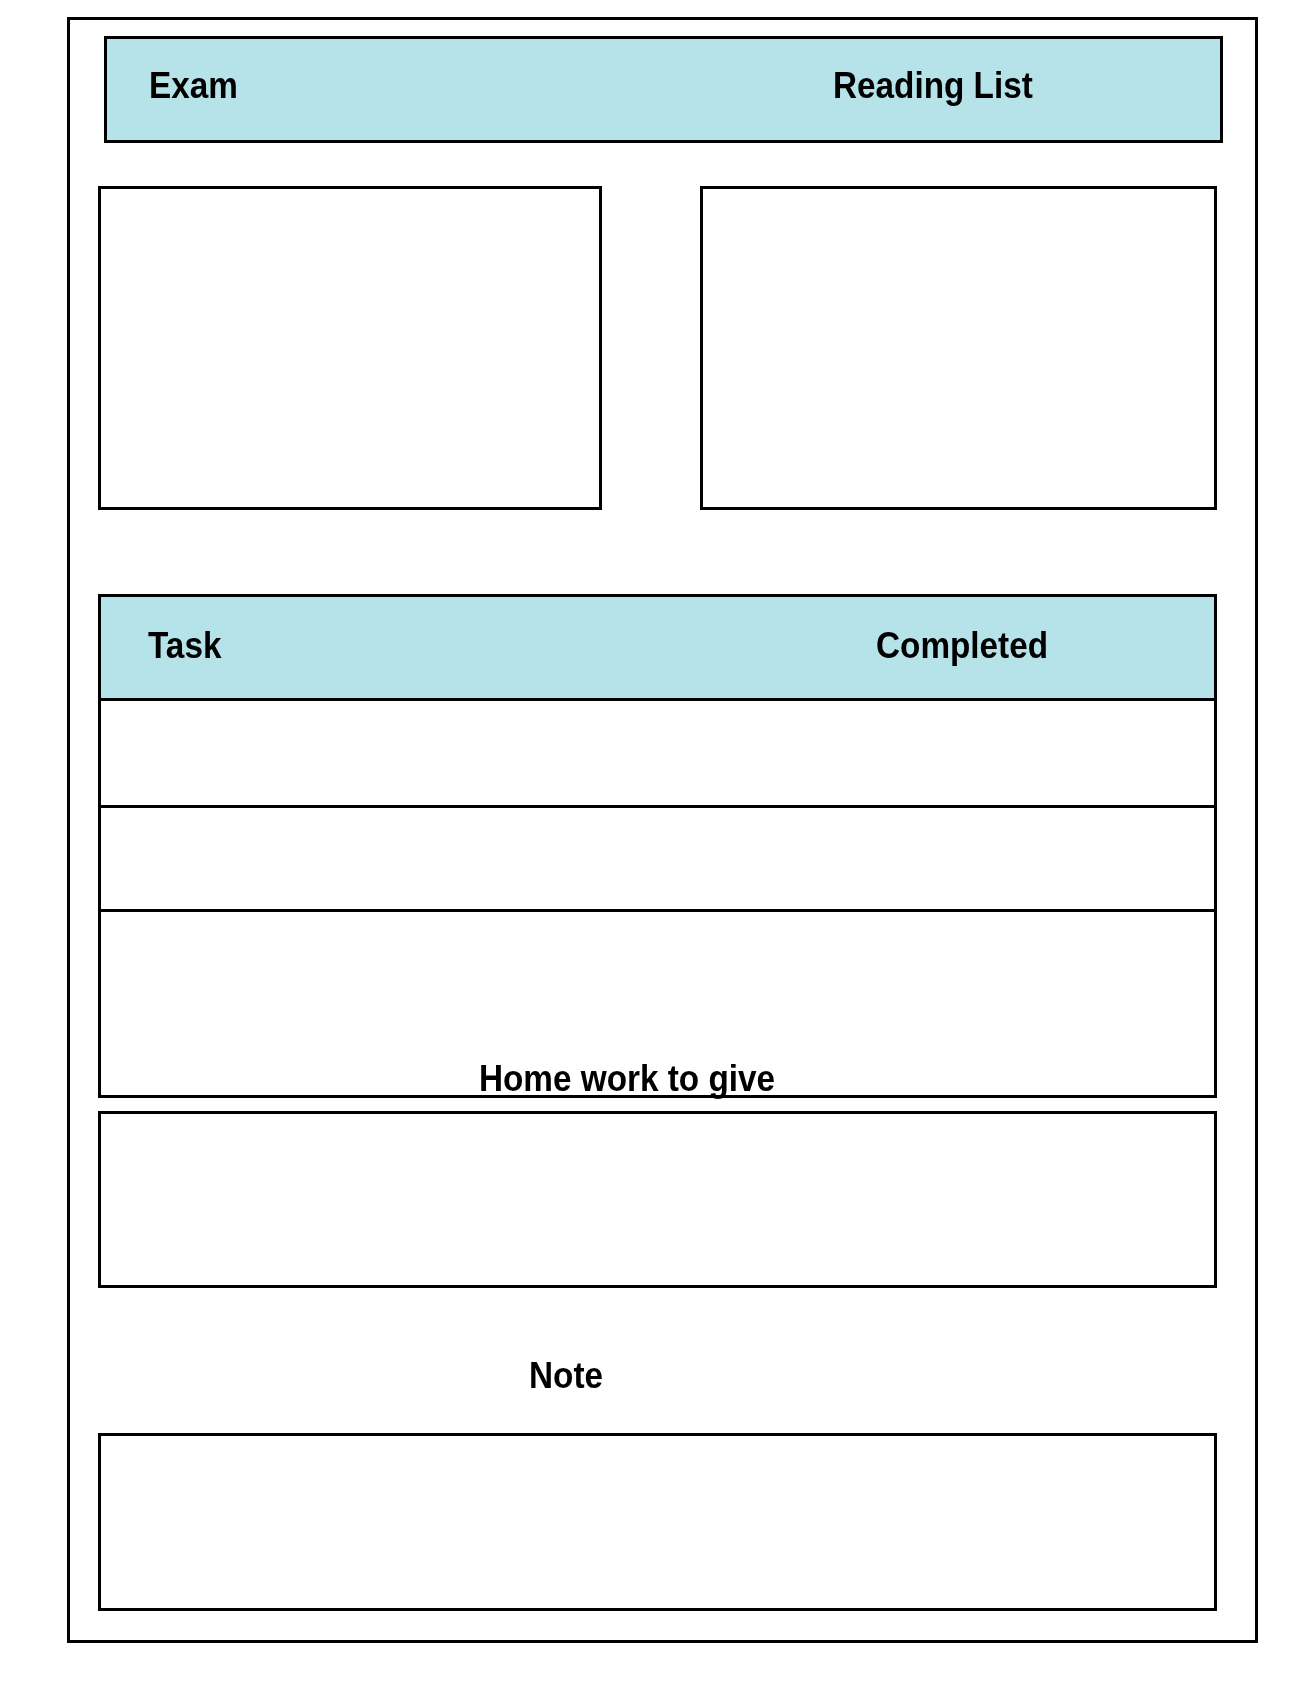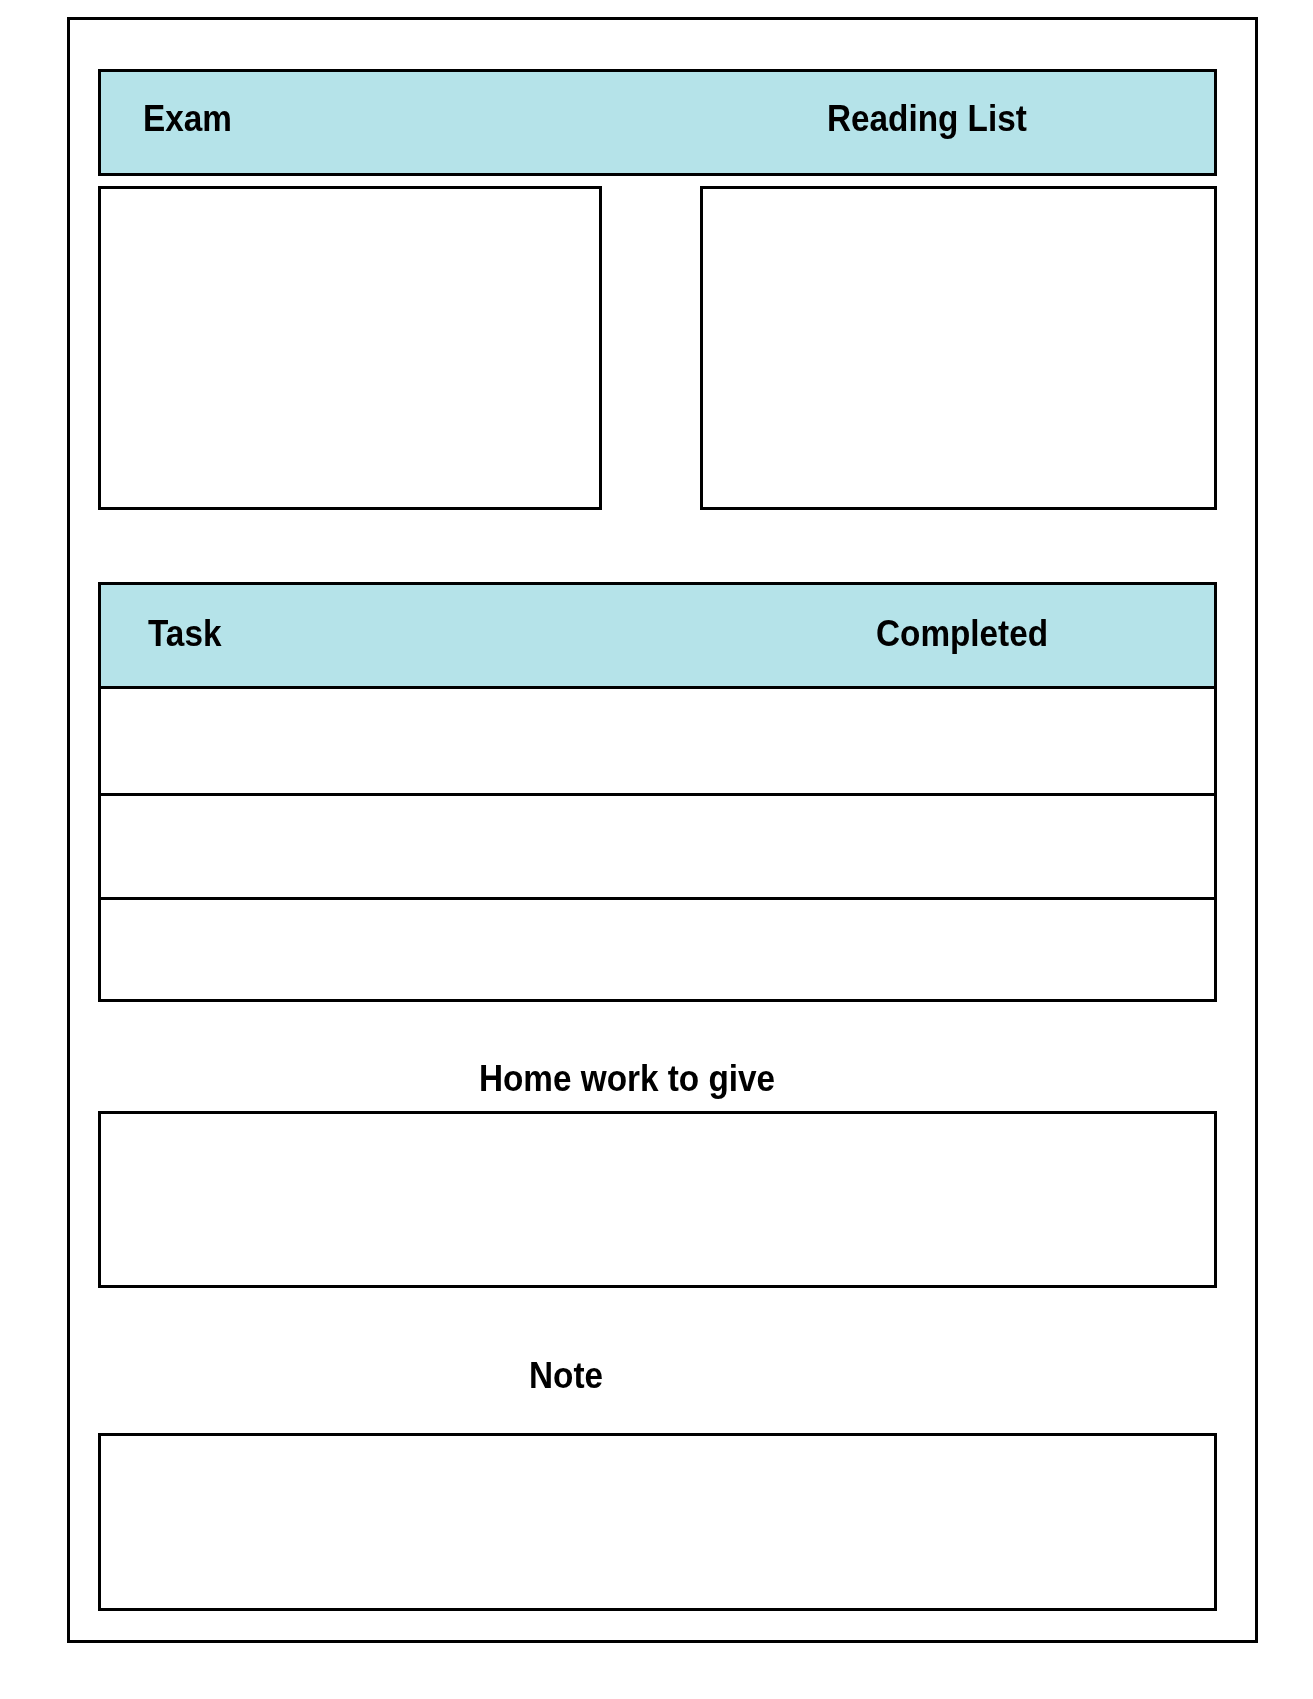--- a/index.html
+++ b/index.html
@@ -15,34 +15,34 @@
   .row { position:absolute; left:0; right:0; border-top:3px solid #000; box-sizing:border-box; }
   textarea.field { position:absolute; inset:0; width:100%; height:100%; border:none; resize:none;
                    background:transparent; outline:none; font-family:"Liberation Sans", sans-serif;
                    font-size:20px; padding:10px; box-sizing:border-box; }
 </style>
 </head>
 <body>
 
 <div class="abs frame"></div>
 
-<div class="abs banner" style="left:98px; top:36px; width:1119px; height:107px;margin-top:33px;">
+<div class="abs banner" style="left:104px; top:36px; width:1119px; height:107px;">
   <span class="lbl" style="left:42px; top:28px;">Exam</span>
   <span class="lbl" style="left:726px; top:28px;">Reading List</span>
 </div>
 
 <div class="abs box" style="left:98px; top:186px; width:504px; height:324px;">
   <textarea class="field" style=""></textarea>
 </div>
 
 <div class="abs box" style="left:700px; top:186px; width:517px; height:324px;">
   <textarea class="field" style=""></textarea>
 </div>
 
-<div class="abs box" style="left:98px; top:582px; width:1119px; height:420px;">
+<div class="abs box" style="left:98px; top:594px; width:1119px; height:504px;">
   <div class="abs banner" style="left:-3px; top:-3px; width:1119px; height:107px;">
     <span class="lbl" style="left:47px; top:30px;">Task</span>
     <span class="lbl" style="left:775px; top:30px;">Completed</span>
   </div>
   <div class="abs" style="left:0; top:104px; width:1113px; height:104px;">
     <textarea class="field" style=""></textarea>
   </div>
   <div class="row" style="top:208px;"></div>
   <div class="abs" style="left:0; top:211px; width:1113px; height:101px;">
     <textarea class="field" style=""></textarea>

